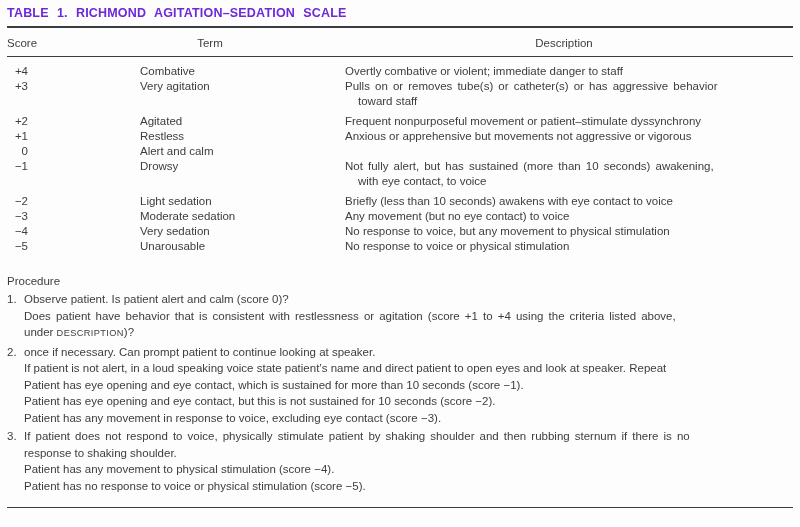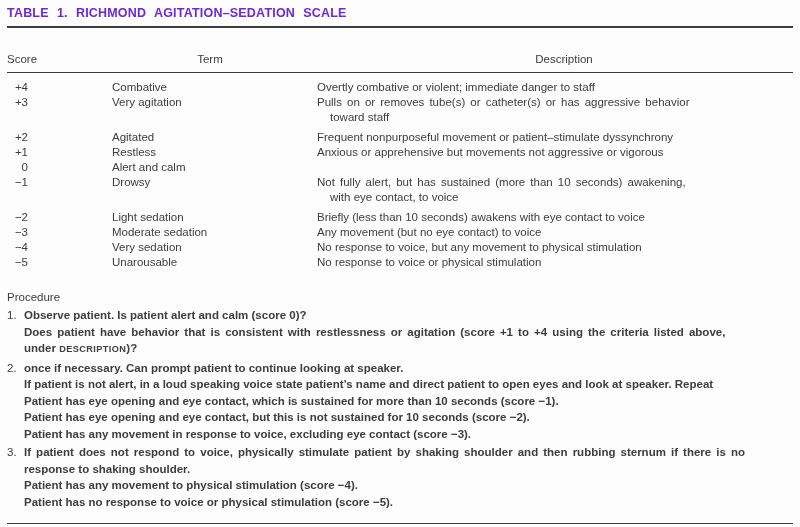--- a/index.html
+++ b/index.html
@@ -20,38 +20,38 @@
     color: #6d28d9;
     line-height: 16px;
     word-spacing: 4.5px;
     letter-spacing: 0.2px;
     white-space: nowrap;
   }
   .rule-thick { border-top: 2px solid #3c3c3c; margin-top: 5px; }
   .rule-thin  { border-top: 1.4px solid #3c3c3c; }
   .rule-bottom{ border-top: 1.4px solid #3c3c3c; margin-top: 13px; }
 
-  .hrow { display: flex; padding: 9px 0 7px 0; font-size: 11.5px; color: #3d3d3d; margin-top: 16px; }
+  .hrow { display: flex; padding: 9px 0 7px 0; font-size: 11.5px; color: #3d3d3d; }
   .th-score { width: 133px; text-align: left; }
   .th-term  { width: 140px; text-align: center; }
   .th-desc  { flex: 1; text-align: center; padding-left: 55px; }
 
   .tbody { padding-top: 7px; }
   .trow { display: flex; font-size: 11.5px; line-height: 15px; min-height: 15px; }
   .cell-score { width: 21px; text-align: right; white-space: nowrap; }
-  .cell-term  { margin-left: 84px; width: 205px; white-space: nowrap; }
+  .cell-term  { margin-left: 112px; width: 205px; white-space: nowrap; }
   .cell-desc  { flex: 1; }
   .dline { white-space: nowrap; }
   .dline.cont { padding-left: 13px; margin-bottom: 5px; }
 
   .proc-heading { margin-top: 19px; font-size: 11.5px; line-height: 16px; }
   .pitem { display: flex; font-size: 11.5px; line-height: 16.5px; margin-top: 2px; }
   .pnum  { width: 17px; white-space: nowrap; }
   .pbody { flex: 1; }
-  .pline { white-space: nowrap; font-weight: bold; }
+  .pline { white-space: nowrap; }
 
   .stretch { word-spacing: 1.9px; }
   .sc { font-size: 9.2px; letter-spacing: 0.4px; }
 </style>
 </head>
 <body>
 
 <div class="page">
 
   <div class="table-title">TABLE 1. RICHMOND AGITATION–SEDATION SCALE</div>

